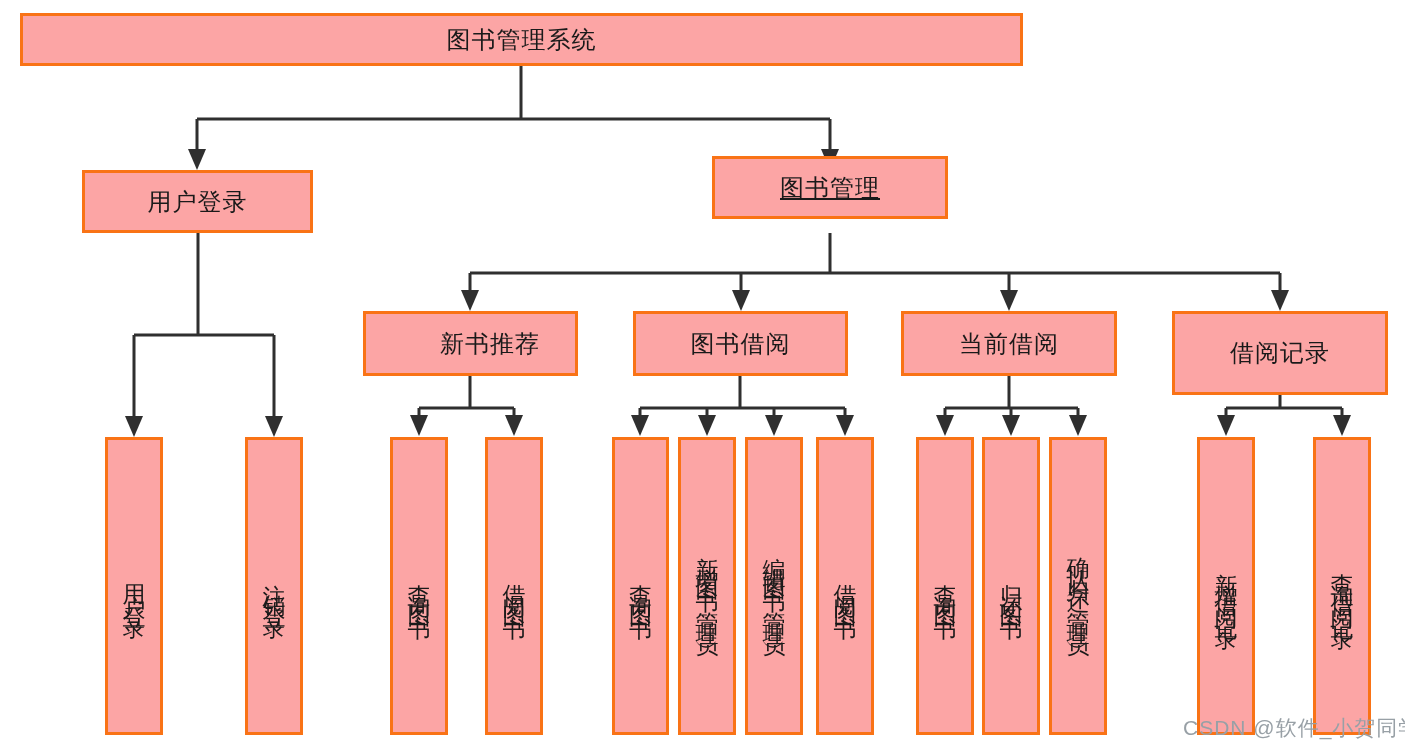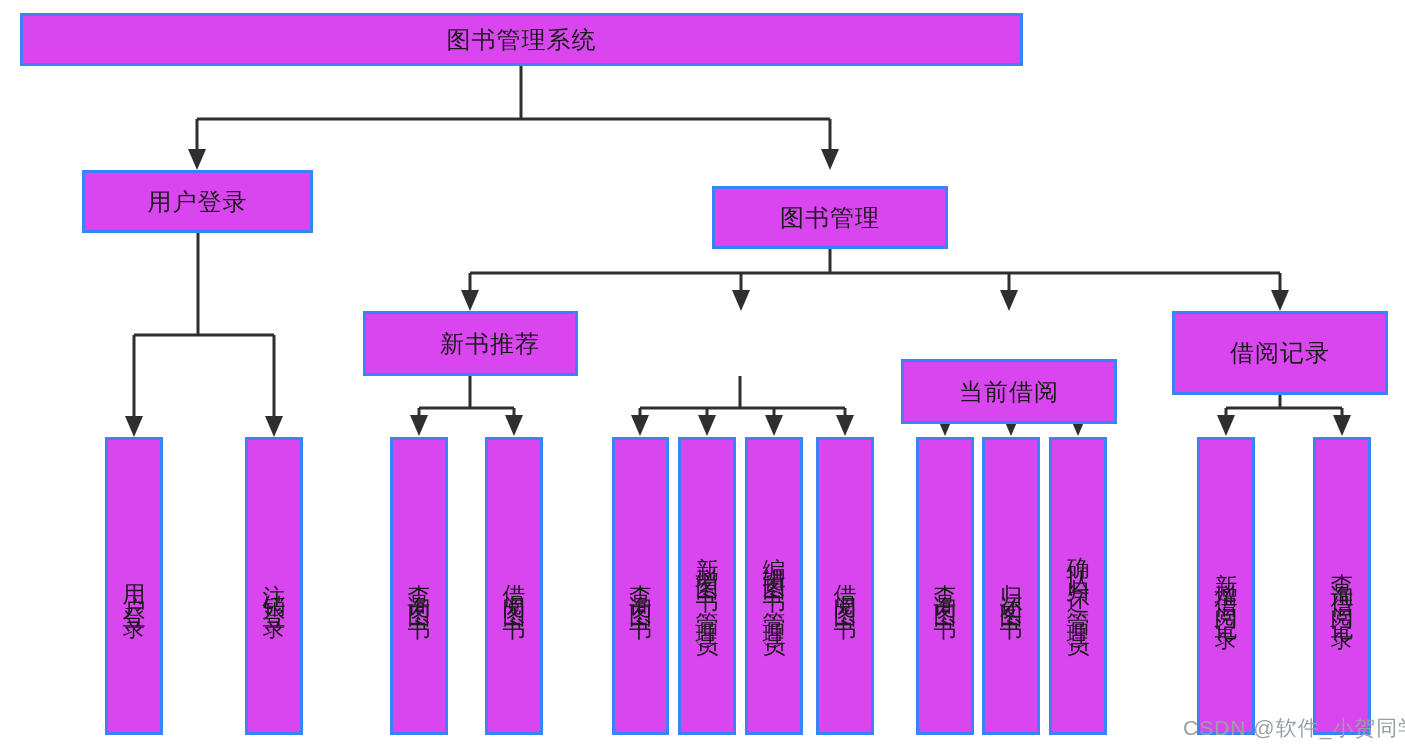--- a/index.html
+++ b/index.html
@@ -2,37 +2,37 @@
 <html><head>
 <meta charset="utf-8">
 <style>
   html,body{margin:0;padding:0;background:#ffffff;}
   #stage{
     position:relative;width:1405px;height:747px;background:#ffffff;overflow:hidden;
     font-family:"Liberation Sans","DejaVu Sans",sans-serif;color:#1a1a1a;
   }
   #connectors{position:absolute;left:0;top:0;z-index:1;pointer-events:none;}
   .node{
-    position:absolute;box-sizing:border-box;background:#d946ef;
-    border:3px solid #3b82f6;display:flex;align-items:center;justify-content:center;
+    position:absolute;box-sizing:border-box;background:#fca5a5;
+    border:3px solid #f97316;display:flex;align-items:center;justify-content:center;
     z-index:2;white-space:nowrap;
   }
   .h{font-size:24px;letter-spacing:1px;}
   .v{
     writing-mode:vertical-rl;text-orientation:mixed;
     font-size:23px;letter-spacing:11px;line-height:1;
     padding-top:4px;
   }
   
   .n-root{left:20px;top:13px;width:1003px;height:53px;}
   .n-login{left:82px;top:170px;width:231px;height:63px;}
-  .n-mgmt{left:712px;top:186px;width:236px;height:63px;}
+  .n-mgmt{left:712px;top:156px;width:236px;height:63px;text-decoration:underline;}
   .n-newbook{left:363px;top:311px;width:215px;height:65px;padding-left:39px;}
   .n-borrow{left:633px;top:311px;width:215px;height:65px;}
-  .n-current{left:901px;top:311px;width:216px;height:65px;margin-top:48px;}
+  .n-current{left:901px;top:311px;width:216px;height:65px;}
   .n-records{left:1172px;top:311px;width:216px;height:84px;}
   .n-l-1{left:105px;top:437px;width:58px;height:298px;}
   .n-l-2{left:245px;top:437px;width:58px;height:298px;}
   .n-nb-1{left:390px;top:437px;width:58px;height:298px;}
   .n-nb-2{left:485px;top:437px;width:58px;height:298px;}
   .n-bb-1{left:612px;top:437px;width:57px;height:298px;}
   .n-bb-2{left:678px;top:437px;width:58px;height:298px;}
   .n-bb-3{left:745px;top:437px;width:58px;height:298px;}
   .n-bb-4{left:816px;top:437px;width:58px;height:298px;}
   .n-cb-1{left:916px;top:437px;width:58px;height:298px;}
@@ -89,20 +89,21 @@
       <polygon points="1342,436 1333,415 1351,415"></polygon>
     </g>
   </svg>
 
   <div class="node h n-root">图书管理系统</div>
 
   <div class="node h n-login">用户登录</div>
   <div class="node h n-mgmt">图书管理</div>
 
   <div class="node h n-newbook">新书推荐</div>
+  <div class="node h n-borrow">图书借阅</div>
   <div class="node h n-current">当前借阅</div>
   <div class="node h n-records">借阅记录</div>
 
   <div class="node v n-l-1">用户登录</div>
   <div class="node v n-l-2">注销登录</div>
 
   <div class="node v n-nb-1">查询图书</div>
   <div class="node v n-nb-2">借阅图书</div>
 
   <div class="node v n-bb-1">查询图书</div>

